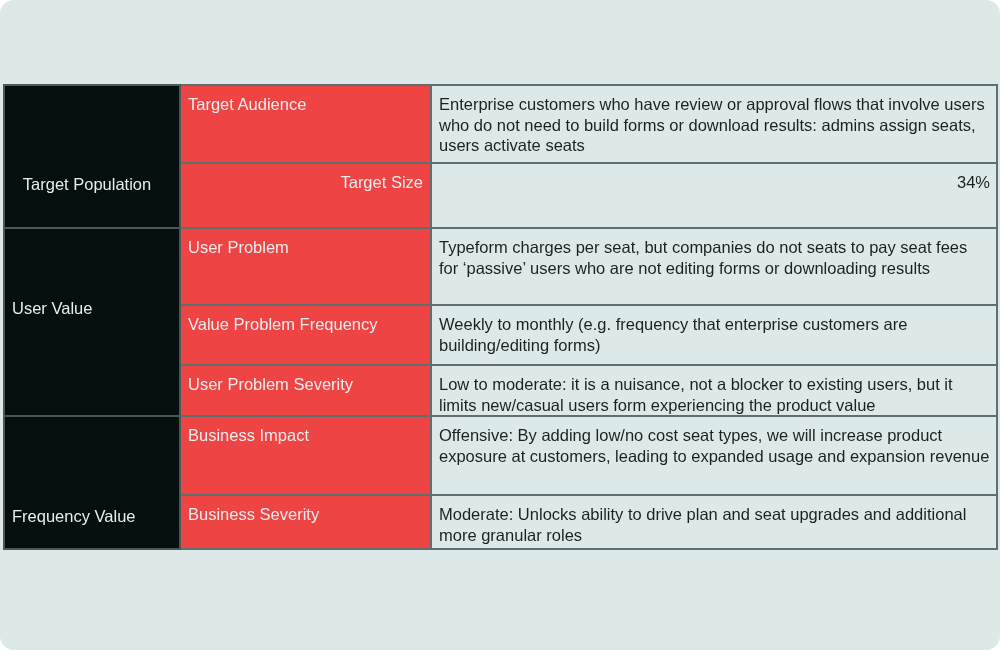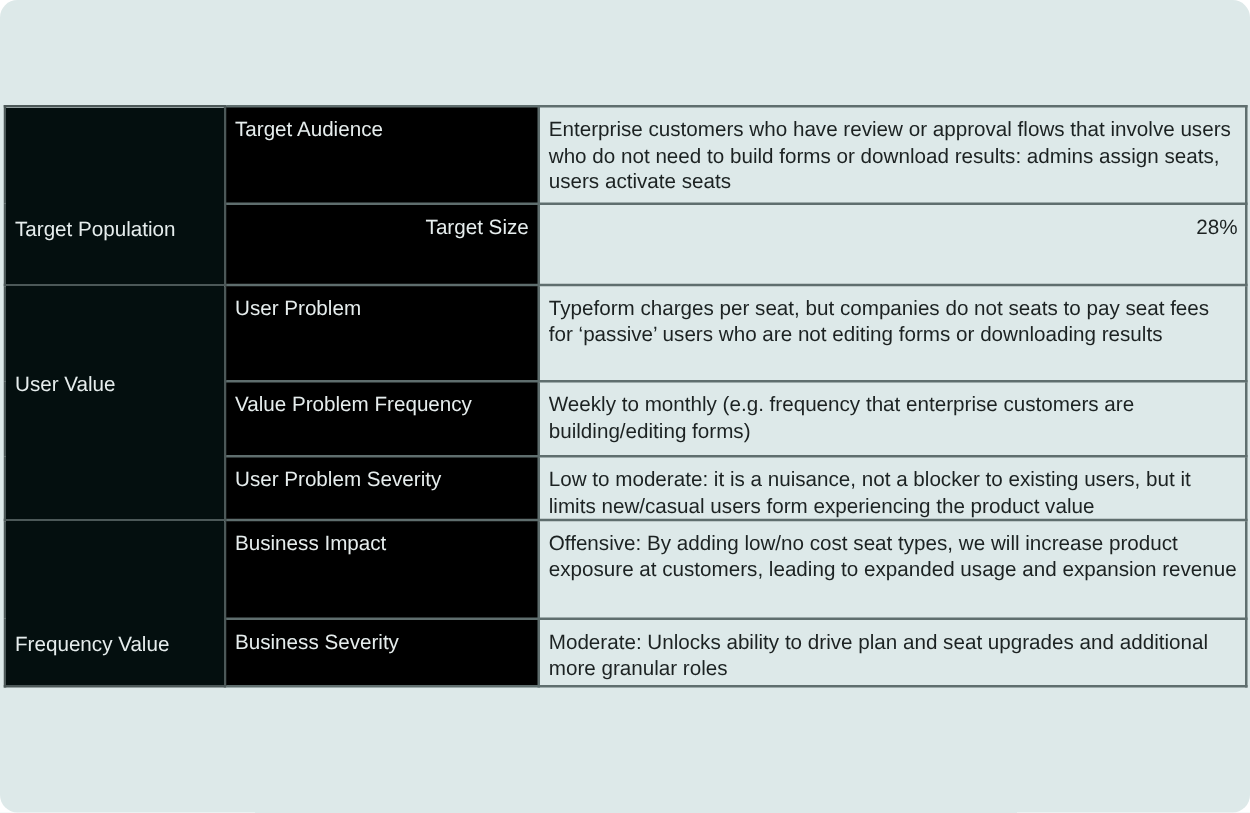--- a/index.html
+++ b/index.html
@@ -44,21 +44,21 @@
       background: #040f0f;
       color: #e6eded;
       border-color: #4c5858 !important;
       position: relative;
     }
     .group-label {
       position: absolute;
       left: 7px;
     }
     .metric-cell {
-      background: #000000;
+      background: #ef4444;
       color: #e6eded;
       padding: 8px 7px 0 7px !important;
     }
     .value-cell {
       background: #dde9e9;
       color: #1c2222;
       padding: 8px 6px 0 7px !important;
     }
     .r1 { height: 78px; }
     .r2 { height: 65px; text-align: right; }
@@ -75,28 +75,28 @@
   <table class="doc-table">
     <colgroup>
       <col class="col-group">
       <col class="col-metric">
       <col class="col-value">
     </colgroup>
     <tbody>
 
       <tr class="r1">
         <td class="group-cell" rowspan="2">
-          <div class="group-label" style="top:88px; width:150px;">Target Population</div>
+          <div class="group-label" style="top:88px; width:150px;text-align:center;">Target Population</div>
         </td>
         <td class="metric-cell">Target Audience</td>
         <td class="value-cell">Enterprise customers who have review or approval flows that involve users who do not need to build forms or download results: admins assign seats, users activate seats</td>
       </tr>
       <tr class="r2">
         <td class="metric-cell">Target Size</td>
-        <td class="value-cell">28%</td>
+        <td class="value-cell">34%</td>
       </tr>
 
       <tr class="r3">
         <td class="group-cell" rowspan="3">
           <div class="group-label" style="top:69px;">User Value</div>
         </td>
         <td class="metric-cell">User Problem</td>
         <td class="value-cell">Typeform charges per seat, but companies do not seats to pay seat fees for ‘passive’ users who are not editing forms or downloading results</td>
       </tr>
       <tr class="r4">

